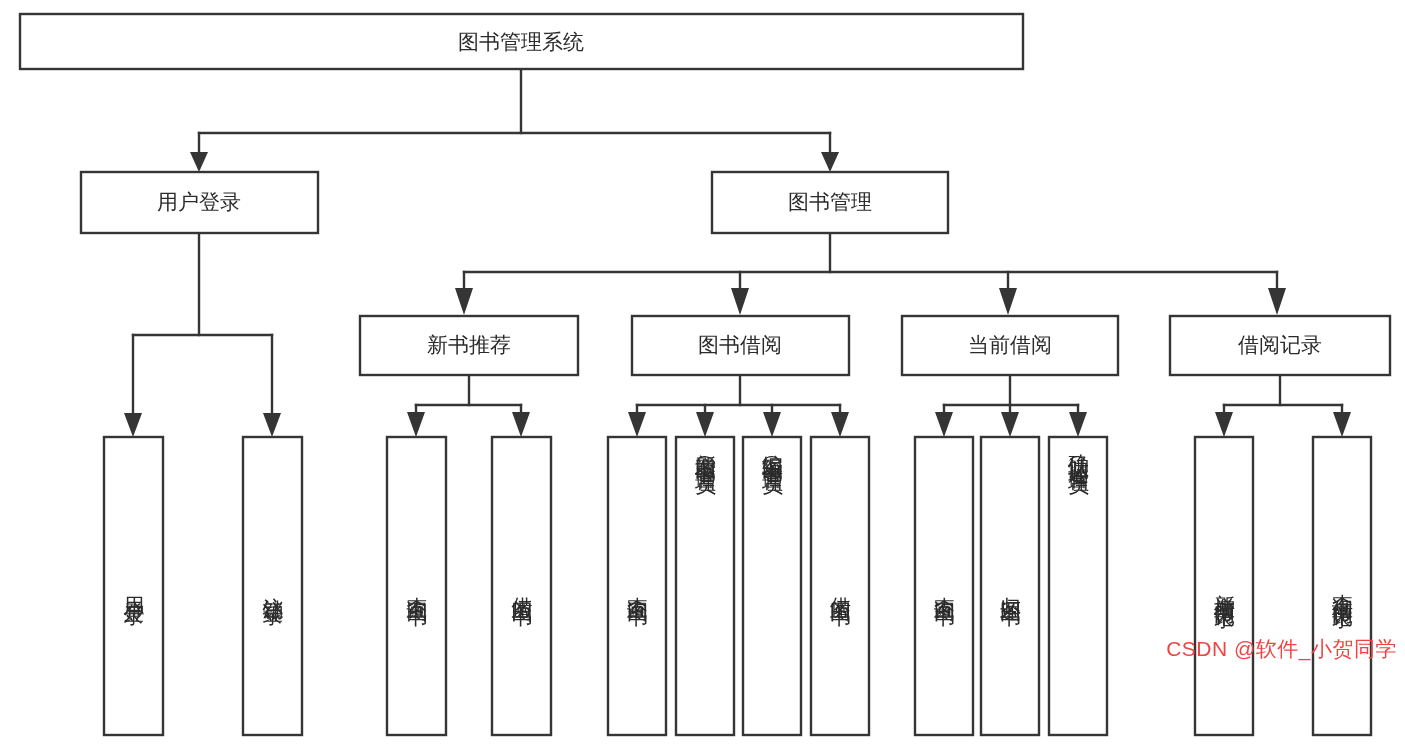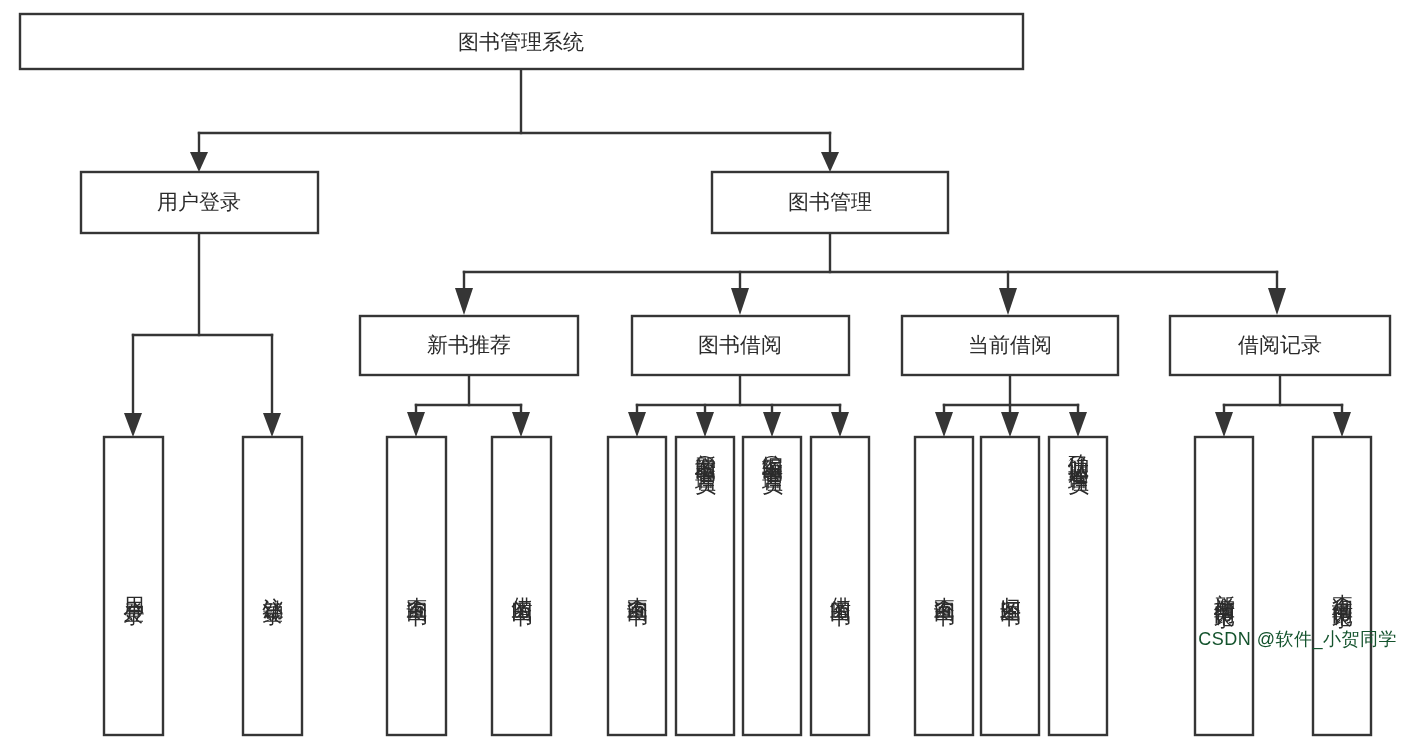--- a/index.html
+++ b/index.html
@@ -66,24 +66,24 @@
     font-size: 21px;
     line-height: 1.18;
     color: #2b2b2b;
     letter-spacing: 3px;
     white-space: nowrap;
     text-align: center;
   }
   .watermark {
     position: absolute;
     right: 8px;
-    bottom: 16px;
-    font-family: "Liberation Sans", "DejaVu Sans", sans-serif;
-    font-size: 18px;
-    color: #14532d;
+    bottom: 4px;
+    font-family: "Liberation Sans", "DejaVu Sans", sans-serif;
+    font-size: 21px;
+    color: #ef4444;
     white-space: nowrap;
     letter-spacing: 0.5px;
   }
 </style>
 </head>
 <body>
 
 <div id="diagram-root">
 
   <svg class="diagram-canvas" viewBox="0 0 1405 747">

